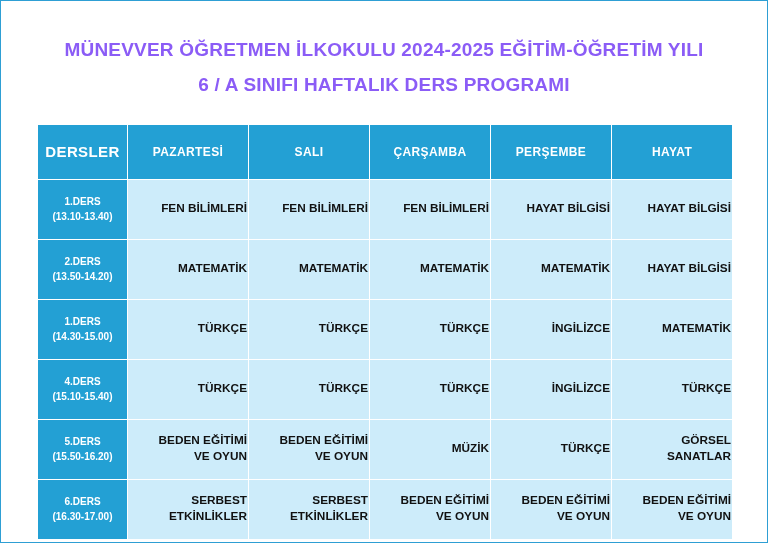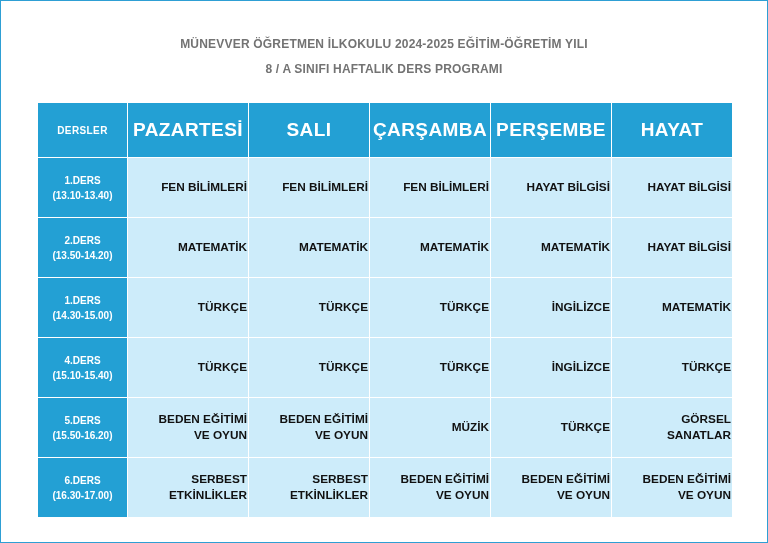--- a/index.html
+++ b/index.html
@@ -20,23 +20,23 @@
     box-sizing: border-box;
     border: 1px solid #2e9fd4;
     background: #ffffff;
     padding: 0;
   }
   .title-block {
     text-align: center;
     padding-top: 34px;
   }
   .title-line {
-    font-size: 12px;
+    font-size: 19px;
     font-weight: bold;
-    color: #737373;
+    color: #8b5cf6;
     letter-spacing: 0.2px;
     line-height: 1.55;
   }
   .title-line.second {
     margin-top: 6px;
   }
   .table-wrap {
     margin: 24px 36px 0 36px;
   }
   table.schedule {
@@ -47,26 +47,26 @@
   table.schedule th,
   table.schedule td {
     border: 1px solid #ffffff;
     text-align: center;
     vertical-align: middle;
     font-weight: bold;
   }
   thead th {
     background: #23a0d4;
     color: #ffffff;
-    font-size: 19px;
+    font-size: 12px;
     height: 52px;
     letter-spacing: 0.4px;
   }
   thead th.col-dersler {
-    font-size: 10px;
+    font-size: 15px;
   }
   tbody td.hour-cell {
     background: #23a0d4;
     color: #ffffff;
     font-size: 10px;
     line-height: 1.5;
     height: 57px;
     width: 108px;
   }
   tbody td.lesson-cell {
@@ -84,21 +84,21 @@
     width: 118px;
   }
 </style>
 </head>
 <body>
 
 <div class="page">
 
   <div class="title-block">
     <div class="title-line">MÜNEVVER ÖĞRETMEN İLKOKULU 2024-2025 EĞİTİM-ÖĞRETİM YILI</div>
-    <div class="title-line second">8 / A SINIFI HAFTALIK DERS PROGRAMI</div>
+    <div class="title-line second">6 / A SINIFI HAFTALIK DERS PROGRAMI</div>
   </div>
 
   <div class="table-wrap">
     <table class="schedule">
       <thead>
         <tr>
           <th class="col-dersler">DERSLER</th>
           <th class="col-w">PAZARTESİ</th>
           <th class="col-w">SALI</th>
           <th class="col-w">ÇARŞAMBA</th>

